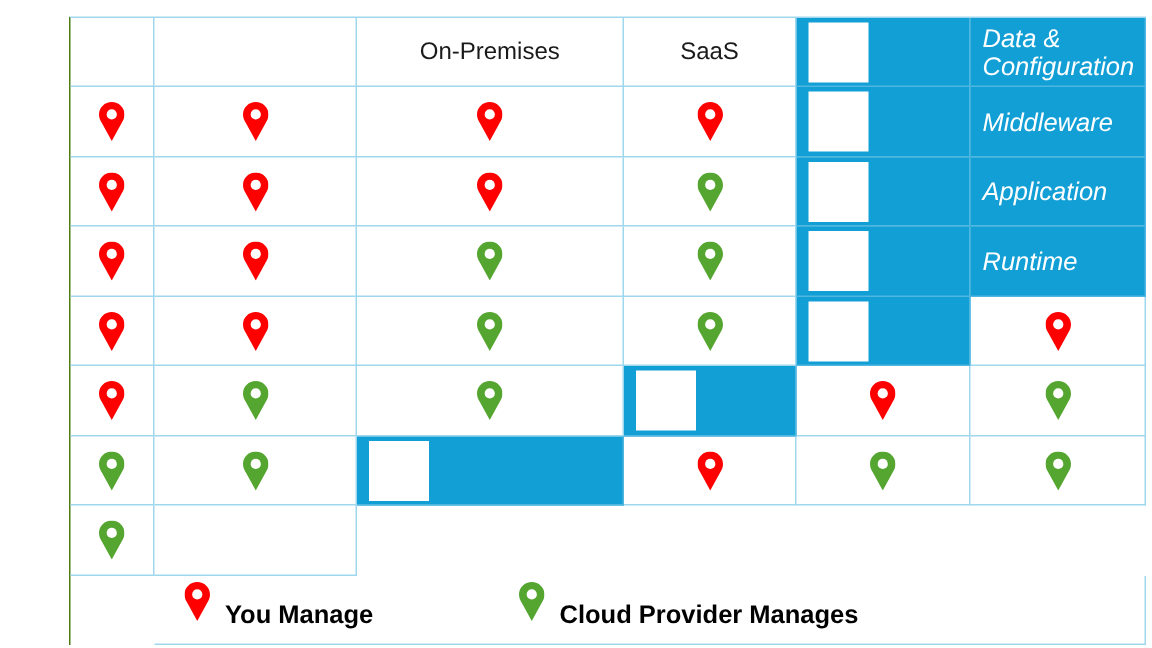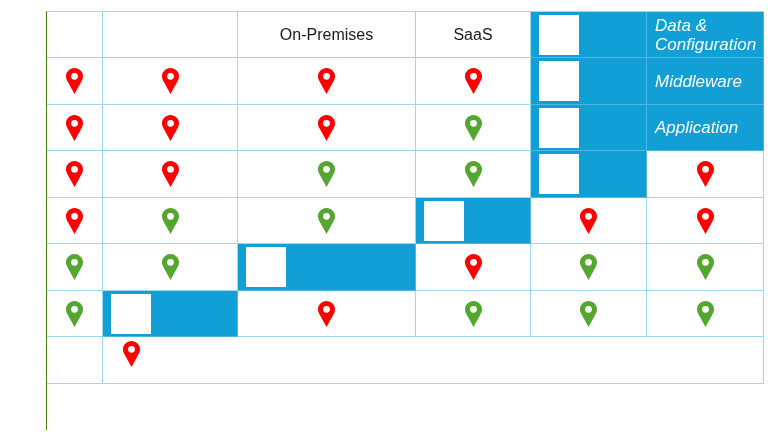--- a/index.html
+++ b/index.html
@@ -154,20 +154,23 @@
       <span>
         <svg class="pin" viewBox="0 0 17 26" xmlns="http://www.w3.org/2000/svg">
           <path d="M8.5 0 C3.8 0 0 3.7 0 8.3 C0 10.6 0.9 12.4 2 14.2 L8.5 26 L15 14.2 C16.1 12.4 17 10.6 17 8.3 C17 3.7 13.2 0 8.5 0 Z" fill="#55a630"></path>
           <circle cx="8.5" cy="8.3" r="3.4" fill="#ffffff"></circle>
         </svg>
       </span>
     </div>
     <div class="cell blue icon-cell">
       <div class="white-box"></div>
     </div>
+    <div class="cell blue label-cell">
+      <span>Runtime</span>
+    </div>
     <div class="cell">
       <span>
         <svg class="pin" viewBox="0 0 17 26" xmlns="http://www.w3.org/2000/svg">
           <path d="M8.5 0 C3.8 0 0 3.7 0 8.3 C0 10.6 0.9 12.4 2 14.2 L8.5 26 L15 14.2 C16.1 12.4 17 10.6 17 8.3 C17 3.7 13.2 0 8.5 0 Z" fill="#ff0000"></path>
           <circle cx="8.5" cy="8.3" r="3.4" fill="#ffffff"></circle>
         </svg>
       </span>
     </div>
     <div class="cell">
       <span>
@@ -300,15 +303,25 @@
     </div>
     <div class="cell"></div>
     <div class="cell legend-cell">
       <div class="legend-item" style="left: 20px; top: 4px;">
         <span>
           <svg class="pin" viewBox="0 0 17 26" xmlns="http://www.w3.org/2000/svg">
             <path d="M8.5 0 C3.8 0 0 3.7 0 8.3 C0 10.6 0.9 12.4 2 14.2 L8.5 26 L15 14.2 C16.1 12.4 17 10.6 17 8.3 C17 3.7 13.2 0 8.5 0 Z" fill="#ff0000"></path>
             <circle cx="8.5" cy="8.3" r="3.4" fill="#ffffff"></circle>
           </svg>
         </span>
+        <span class="legend-text">You Manage</span>
+      </div>
+      <div class="legend-item" style="left: 243px; top: 4px;">
+        <span>
+          <svg class="pin" viewBox="0 0 17 26" xmlns="http://www.w3.org/2000/svg">
+            <path d="M8.5 0 C3.8 0 0 3.7 0 8.3 C0 10.6 0.9 12.4 2 14.2 L8.5 26 L15 14.2 C16.1 12.4 17 10.6 17 8.3 C17 3.7 13.2 0 8.5 0 Z" fill="#55a630"></path>
+            <circle cx="8.5" cy="8.3" r="3.4" fill="#ffffff"></circle>
+          </svg>
+        </span>
+        <span class="legend-text">Cloud Provider Manages</span>
       </div>
     </div>
   </div>
 
 </body></html>

